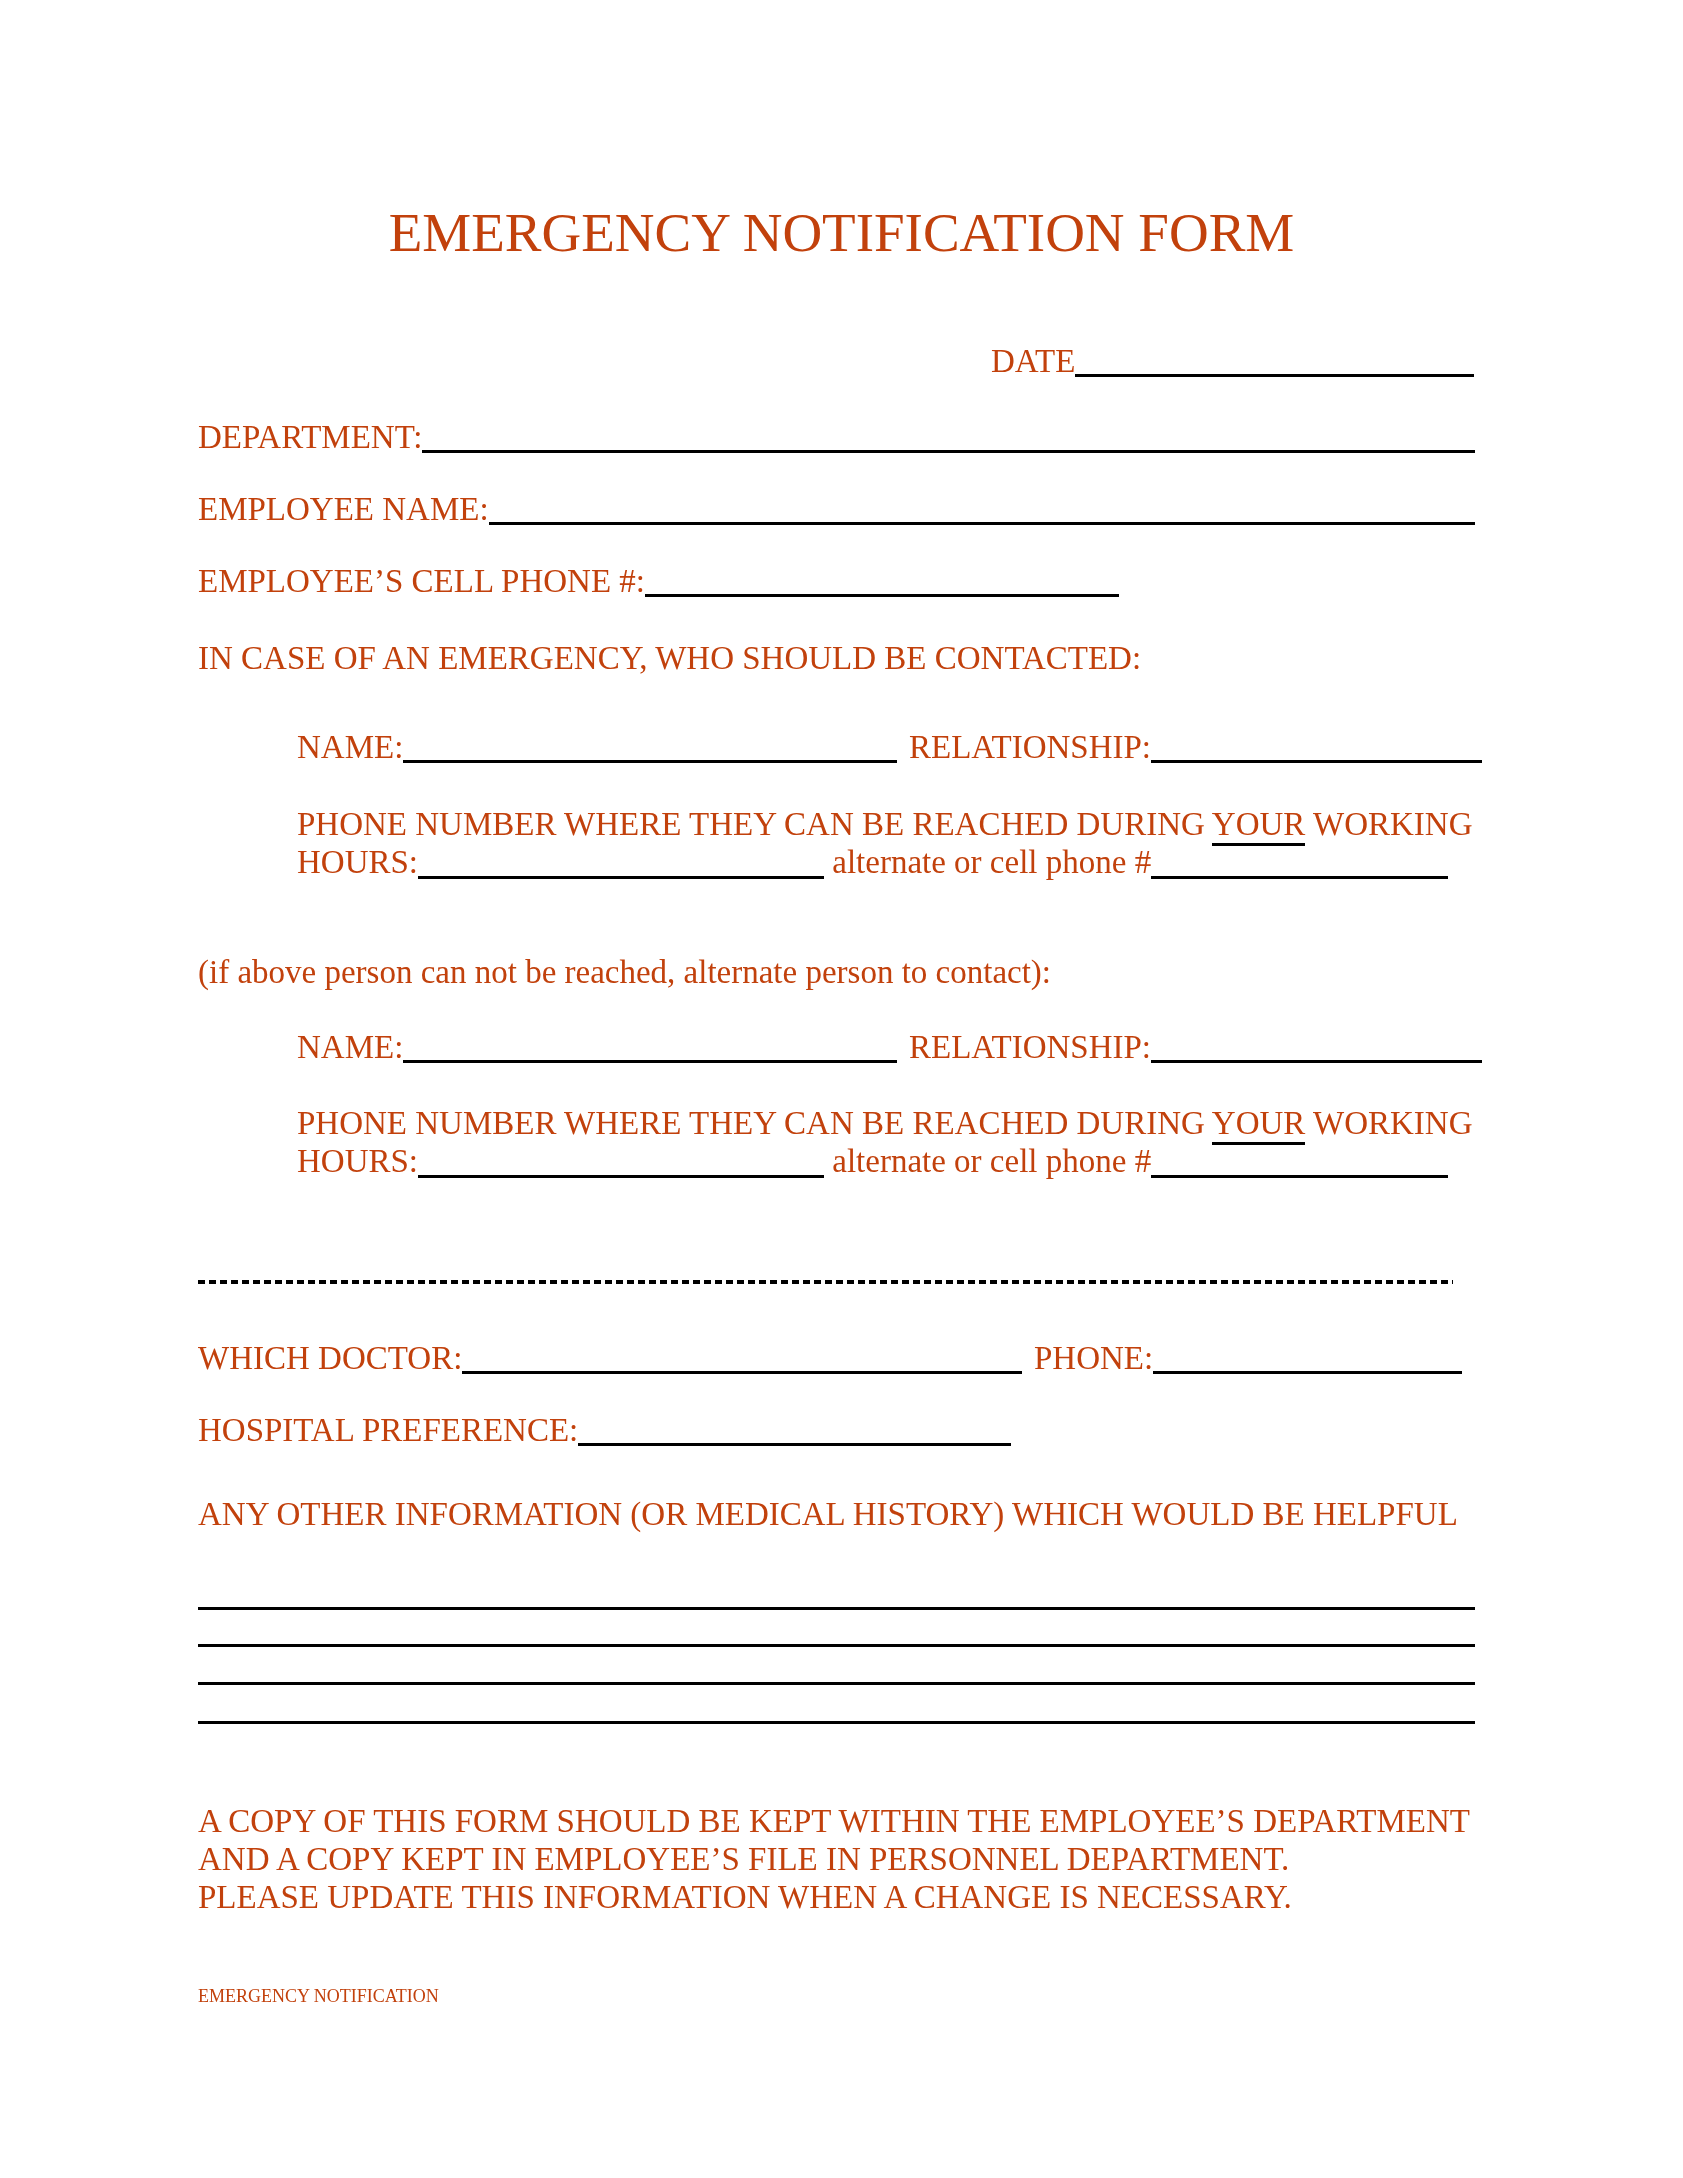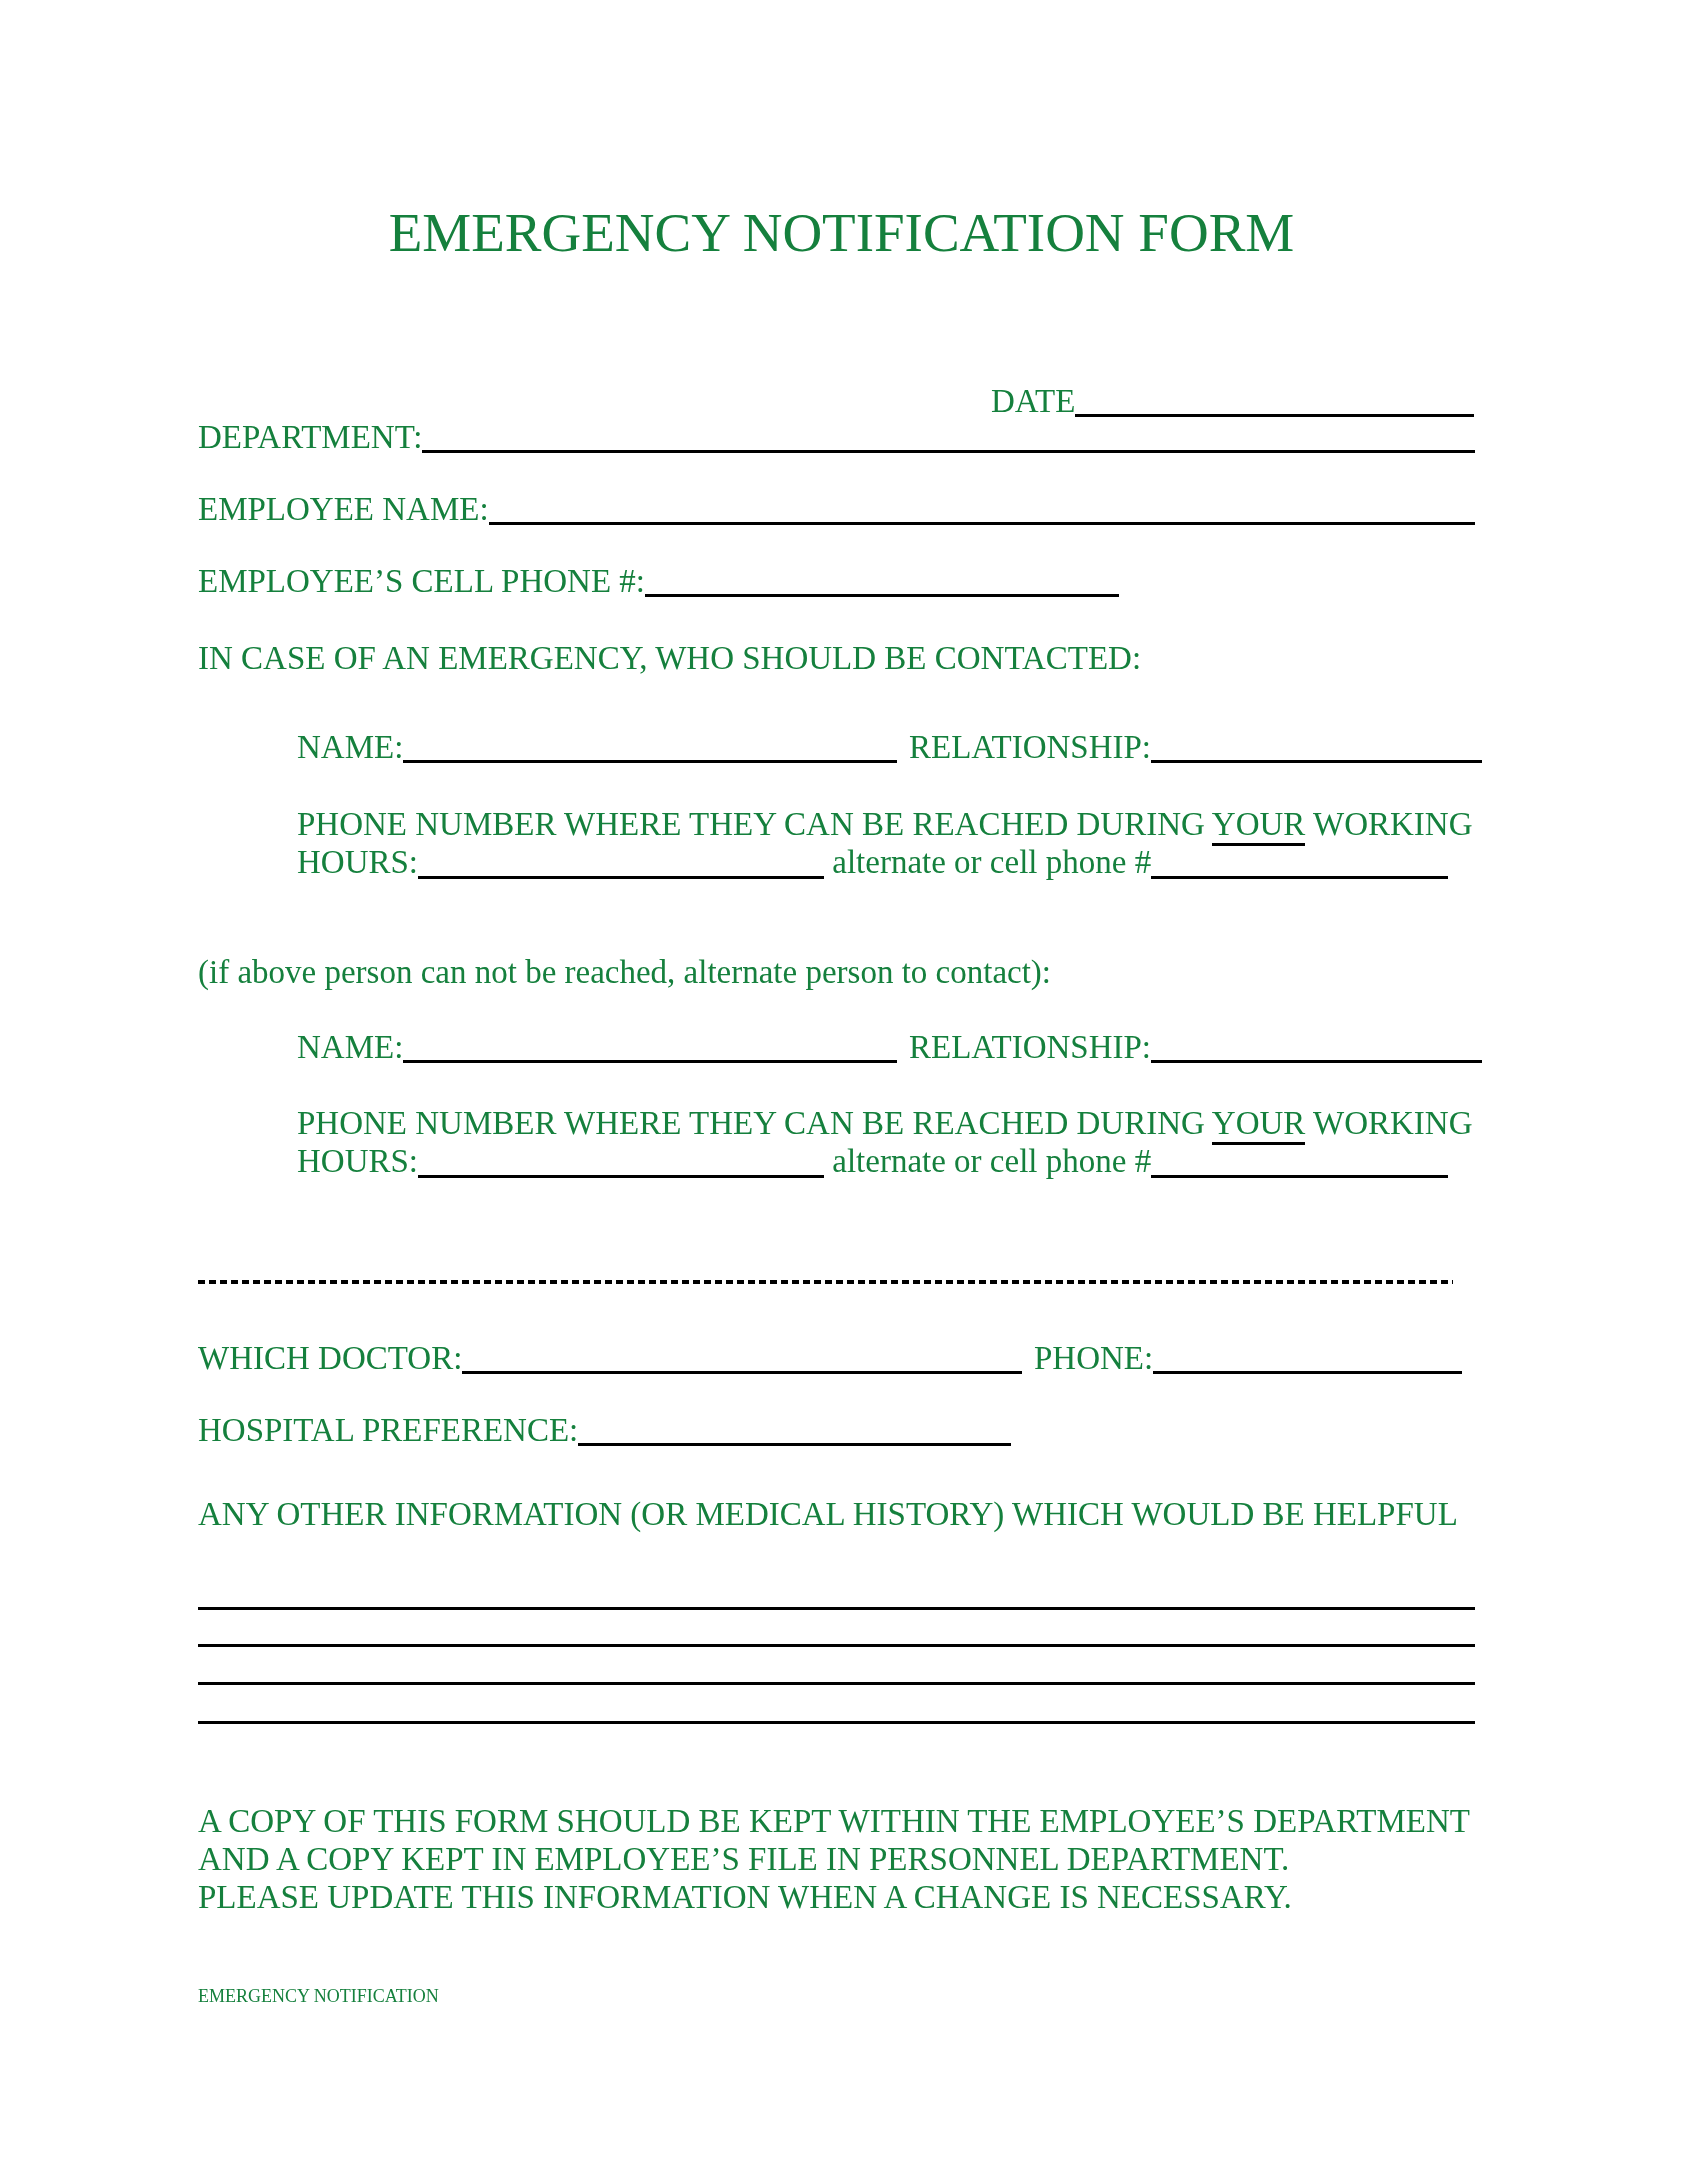--- a/index.html
+++ b/index.html
@@ -6,21 +6,21 @@
     margin: 0;
     padding: 0;
     background: #ffffff;
   }
   .page {
     position: relative;
     width: 1683px;
     height: 2178px;
     background: #ffffff;
     font-family: "Liberation Serif", "DejaVu Serif", serif;
-    color: #15803d;
+    color: #c2410c;
     overflow: hidden;
   }
   .abs { position: absolute; }
   .t-body { font-size: 33px; line-height: 1; white-space: nowrap; }
   .t-title {
     font-size: 55px;
     line-height: 1;
     width: 1683px;
     text-align: center;
     white-space: nowrap;
@@ -54,21 +54,21 @@
   }
   .t-small { font-size: 18px; line-height: 1; white-space: nowrap; }
 </style>
 </head>
 <body>
 
 <div class="page">
 
   <div class="abs t-title" style="top:205px; left:0;">EMERGENCY NOTIFICATION FORM</div>
 
-  <div class="abs row t-body" style="top:345px; left:991px; width:483px;margin-top:40px;">
+  <div class="abs row t-body" style="top:345px; left:991px; width:483px;">
     <span class="lbl">DATE</span>
     <span class="line"></span>
   </div>
 
   <div class="abs row t-body" style="top:421px; left:198px; width:1277px;">
     <span class="lbl">DEPARTMENT:</span>
     <span class="line"></span>
   </div>
 
   <div class="abs row t-body" style="top:493px; left:198px; width:1277px;">

